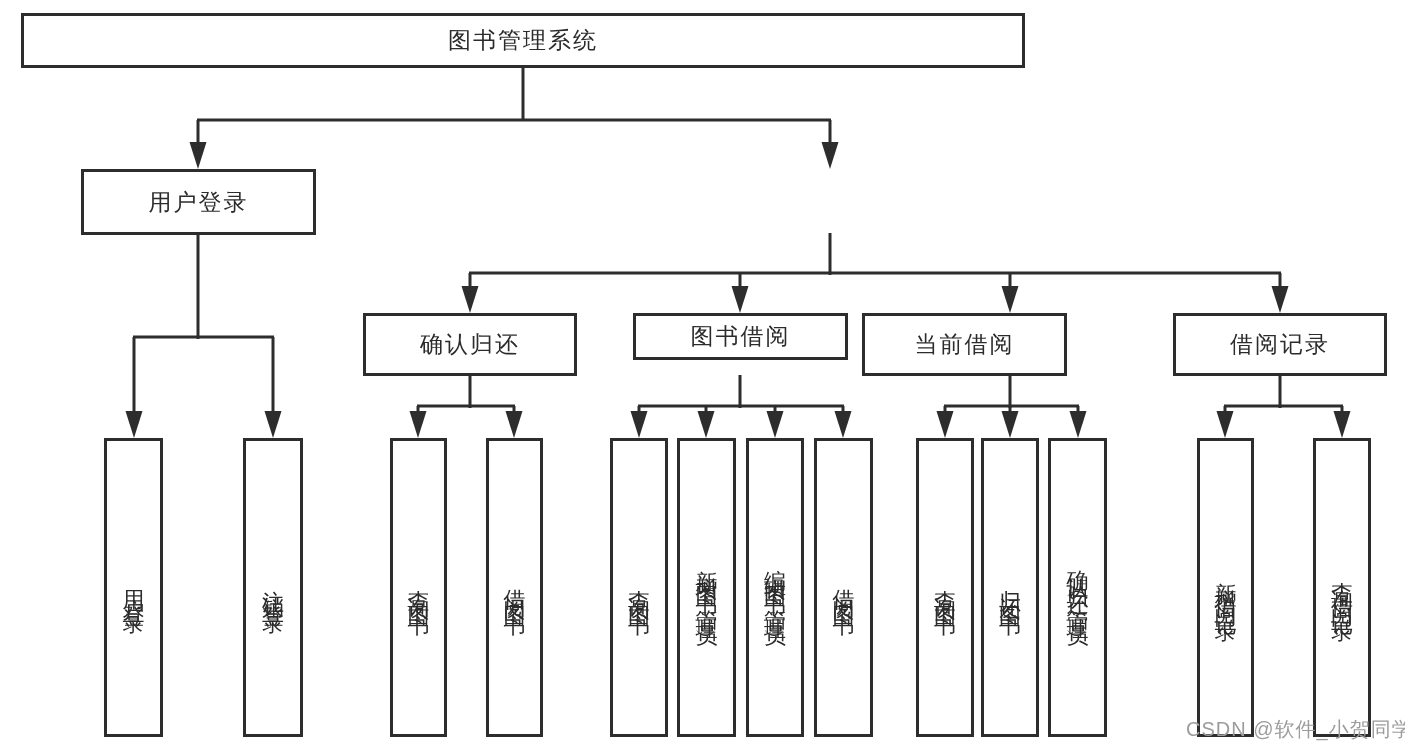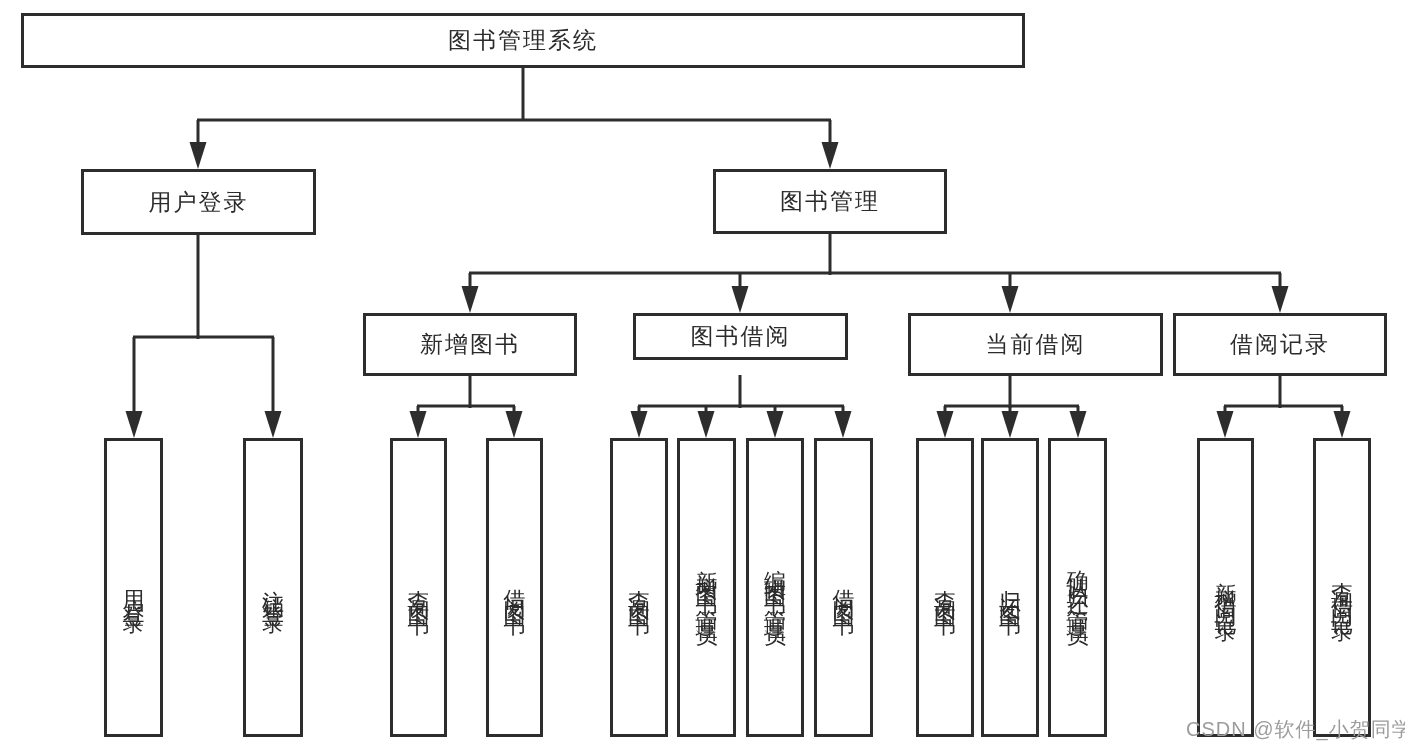--- a/index.html
+++ b/index.html
@@ -111,31 +111,28 @@
       <polygon points="1333.5,411 1350.5,411 1342,438" fill="#2d2d2d"></polygon>
     </svg>
 
   <div class="box h" style="left:21px; top:13px; width:1004px; height:55px;">
     <span class="label">图书管理系统</span>
   </div>
 
   <div class="box h" style="left:81px; top:169px; width:235px; height:66px;">
     <span class="label">用户登录</span>
   </div>
-  <div class="box h" style="left:713px; top:169px; width:234px; height:65px;">
-    <span class="label">图书管理</span>
-  </div>
 
   <div class="box h" style="left:363px; top:313px; width:214px; height:63px;">
-    <span class="label">新增图书</span>
+    <span class="label">确认归还</span>
   </div>
   <div class="box h" style="left:633px; top:313px; width:215px; height:47px;">
     <span class="label">图书借阅</span>
   </div>
-  <div class="box h" style="left:908px; top:313px; width:255px; height:63px;">
+  <div class="box h" style="left:862px; top:313px; width:205px; height:63px;">
     <span class="label">当前借阅</span>
   </div>
   <div class="box h" style="left:1173px; top:313px; width:214px; height:63px;">
     <span class="label">借阅记录</span>
   </div>
 
   <div class="box v" style="left:104px; top:438px; width:59px; height:299px;">
     <span class="label">用户登录</span>
   </div>
   <div class="box v" style="left:243px; top:438px; width:60px; height:299px;">

